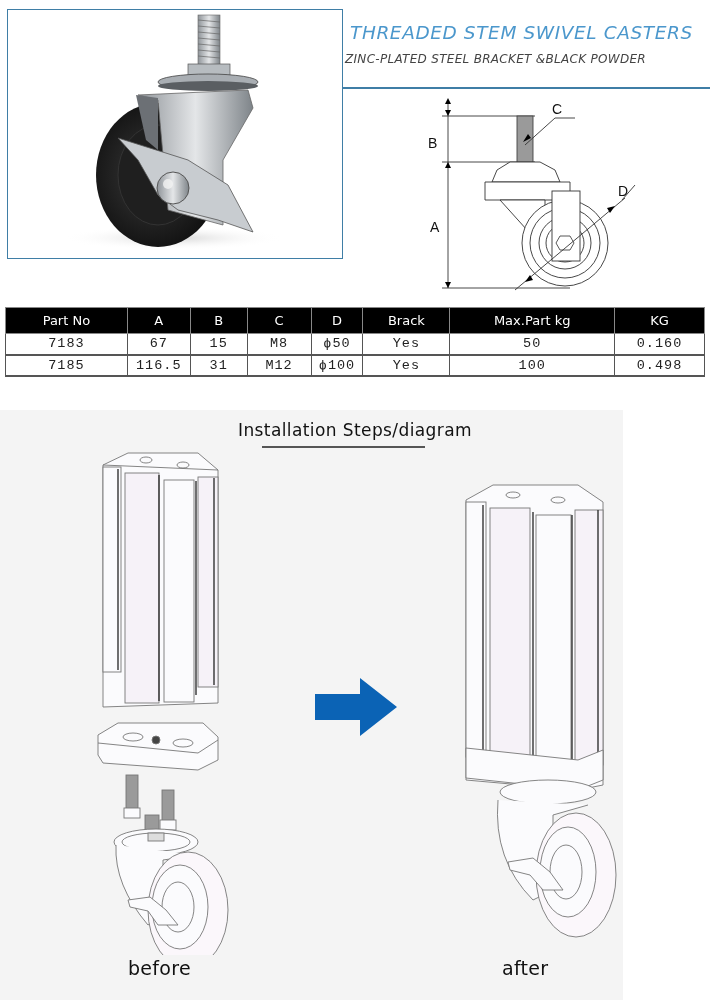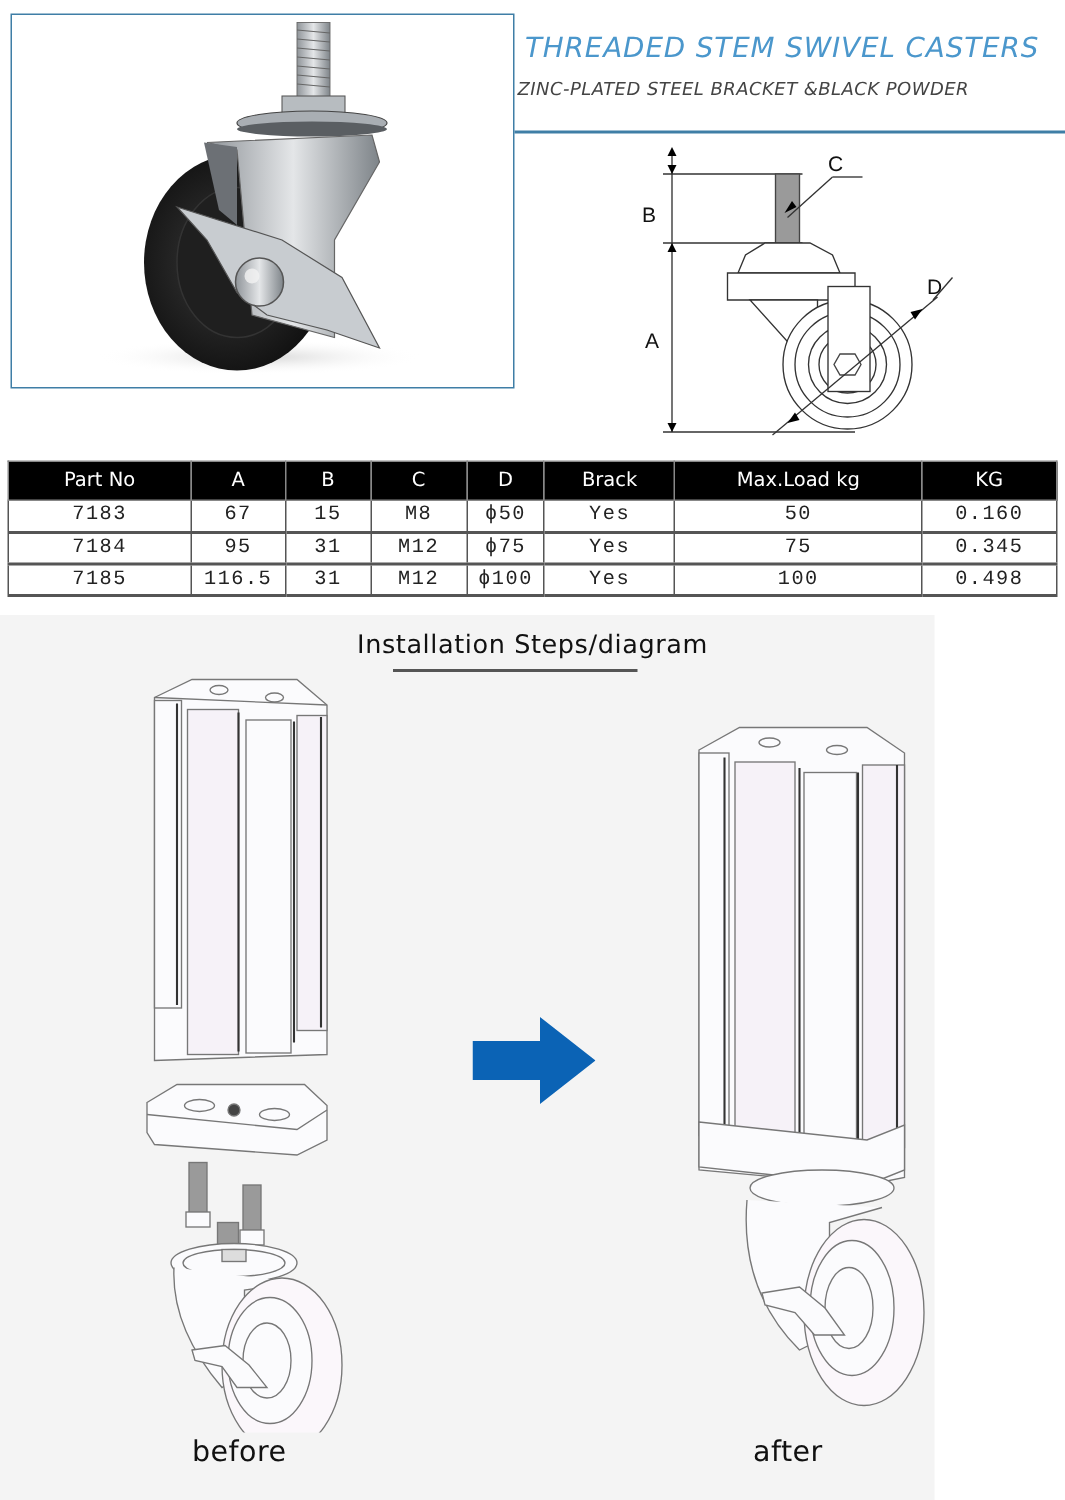--- a/index.html
+++ b/index.html
@@ -147,46 +147,36 @@
         <col style="width:90px">
     </colgroup>
     <thead>
       <tr>
         <th>Part No</th>
         <th>A</th>
         <th>B</th>
         <th>C</th>
         <th>D</th>
         <th>Brack</th>
-        <th>Max.Load kg</th>
+        <th>Max.Part kg</th>
         <th>KG</th>
       </tr>
     </thead>
     <tbody>
       <tr class="row">
         <td>7183</td>
         <td>67</td>
         <td>15</td>
         <td>M8</td>
         <td>ϕ50</td>
         <td>Yes</td>
         <td>50</td>
         <td>0.160</td>
       </tr>
       <tr class="row">
-        <td>7184</td>
-        <td>95</td>
-        <td>31</td>
-        <td>M12</td>
-        <td>ϕ75</td>
-        <td>Yes</td>
-        <td>75</td>
-        <td>0.345</td>
-      </tr>
-      <tr class="row">
         <td>7185</td>
         <td>116.5</td>
         <td>31</td>
         <td>M12</td>
         <td>ϕ100</td>
         <td>Yes</td>
         <td>100</td>
         <td>0.498</td>
       </tr>
     </tbody>

